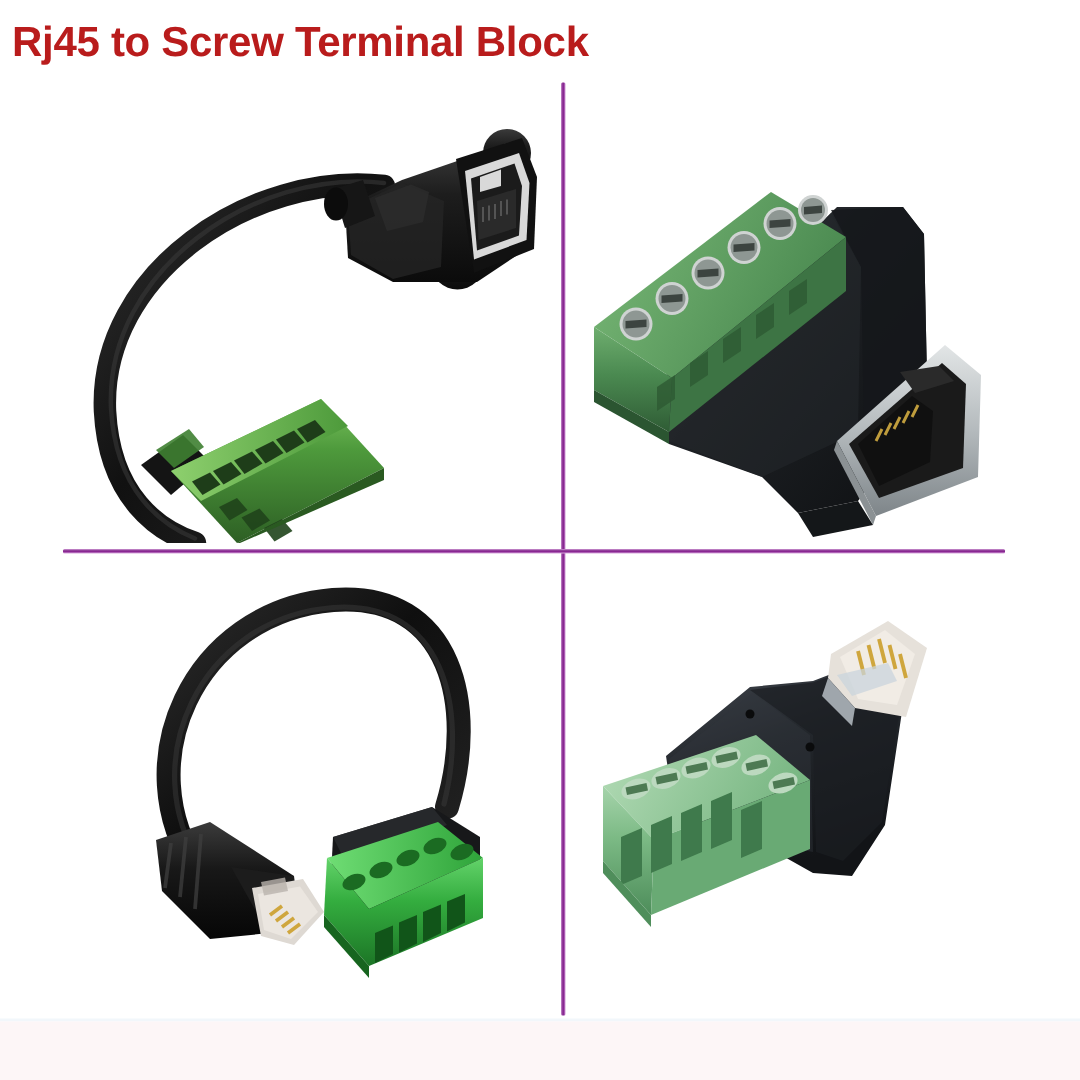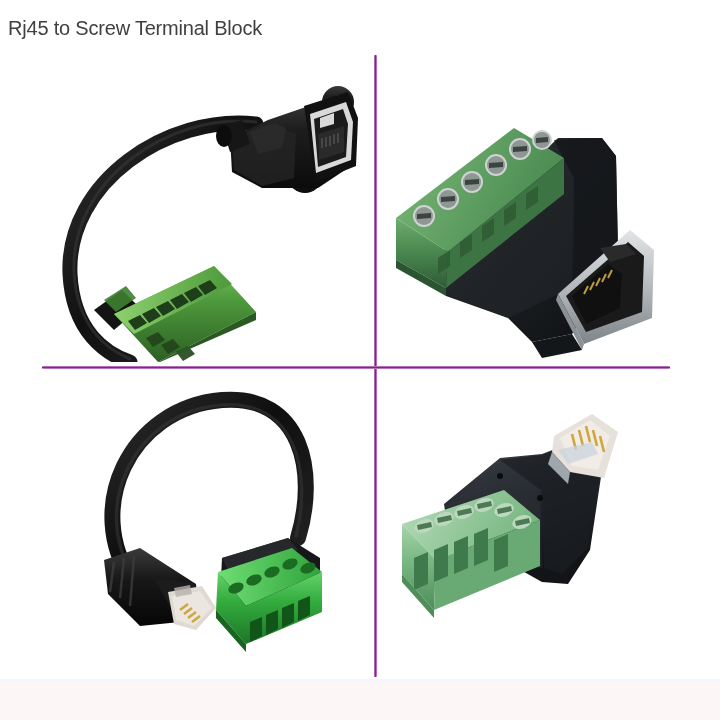--- a/index.html
+++ b/index.html
@@ -18,23 +18,23 @@
     background:#fdf6f7;
   }
   .bottom-band-line{
     position:absolute;left:0;top:679px;width:720px;height:2px;
     background:#f2f7fb;
   }
 
   
   .title{
     position:absolute;left:8px;top:13px;
-    font-size:20px;line-height:30px;
-    font-weight:400;
-    color:#404040;
+    font-size:28px;line-height:30px;
+    font-weight:700;
+    color:#b91c1c;
     letter-spacing:-0.2px;
     white-space:nowrap;
   }
 
   
   .divider-v{
     position:absolute;left:374px;top:55px;width:3px;height:622px;
     background:linear-gradient(to right,#c98ed0,#7d1f86 45%,#8e2a97 60%,#cf9ad5);
     border-radius:1px;
   }

